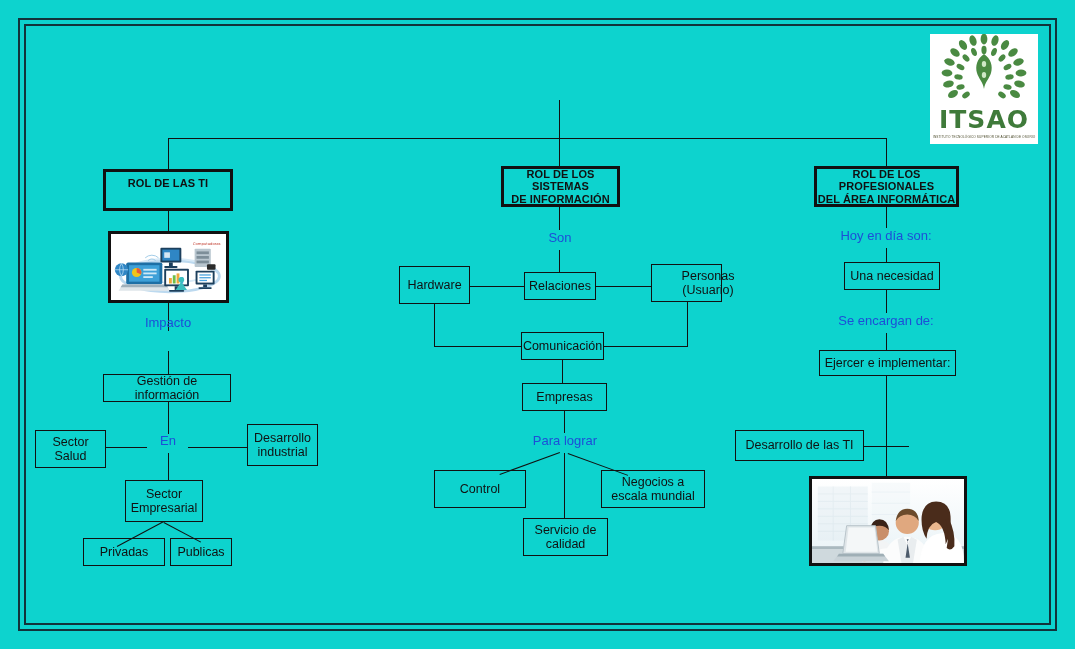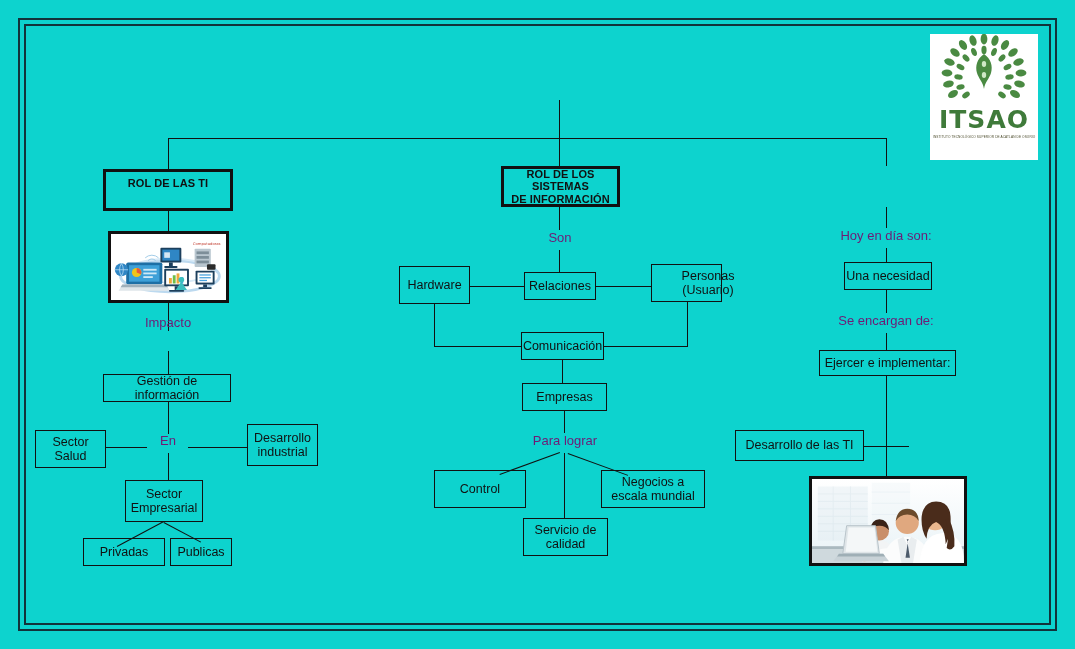--- a/index.html
+++ b/index.html
@@ -54,21 +54,21 @@
     font-size: 11px;
     letter-spacing: .1px;
   }
   .node.heavy.top-text {
     align-items: flex-start;
     padding-top: 5px;
   }
   
   .label {
     position: absolute;
-    color: #701a75;
+    color: #1d4ed8;
     font-size: 13px;
     text-align: center;
     white-space: pre-line;
     line-height: 1.15;
   }
   
   .line-v {
     position: absolute;
     width: 0;
     border-left: 1px solid #111;
@@ -126,21 +126,21 @@
   }
 </style>
 </head>
 <body>
 
 <div id="page">
 
   <div id="frame-outer"></div>
   <div id="frame-inner"></div>
 
-  <div id="logo-box" style="left:930px; top:34px; width:108px; height:126px;">
+  <div id="logo-box" style="left:930px; top:34px; width:108px; height:110px;">
     <svg id="logo-wreath" width="86" height="72" viewBox="0 0 86 72">
       <g fill="#4a8a42">
 
         <g>
           <ellipse cx="43" cy="5" rx="3.4" ry="5.4"></ellipse>
           <ellipse cx="32" cy="6.6" rx="3.4" ry="5.4" transform="rotate(-18 32 6.6)"></ellipse>
           <ellipse cx="22" cy="11" rx="3.4" ry="5.4" transform="rotate(-34 22 11)"></ellipse>
           <ellipse cx="14" cy="18.5" rx="3.4" ry="5.4" transform="rotate(-52 14 18.5)"></ellipse>
           <ellipse cx="8.5" cy="28" rx="3.4" ry="5.4" transform="rotate(-70 8.5 28)"></ellipse>
           <ellipse cx="6" cy="39" rx="3.4" ry="5.4" transform="rotate(-88 6 39)"></ellipse>
@@ -323,26 +323,28 @@
   <div class="diag" style="left:560px; top:453px; width:64px; transform:rotate(160deg);"></div>
   <div class="diag" style="left:568px; top:453px; width:64px; transform:rotate(20deg);"></div>
   <div class="line-v" style="left:564px; top:453px; height:65px;"></div>
 
   <div class="node" style="left:434px; top:470px; width:92px; height:38px;">Control</div>
   <div class="node" style="left:601px; top:470px; width:104px; height:38px;">Negocios a
 escala mundial</div>
   <div class="node" style="left:523px; top:518px; width:85px; height:38px;">Servicio de
 calidad</div>
 
+  <div class="node heavy" style="left:814px; top:166px; width:145px; height:41px;">ROL DE LOS PROFESIONALES
+DEL ÁREA INFORMÁTICA</div>
 
   <div class="line-v" style="left:886px; top:207px; height:21px;"></div>
   <div class="label" style="left:826px; top:229px; width:120px;">Hoy en día son:</div>
   <div class="line-v" style="left:886px; top:248px; height:14px;"></div>
 
-  <div class="node" style="left:844px; top:262px; width:88px; height:28px;">Una necesidad</div>
+  <div class="node" style="left:844px; top:262px; width:96px; height:28px;">Una necesidad</div>
 
   <div class="line-v" style="left:886px; top:290px; height:23px;"></div>
   <div class="label" style="left:828px; top:314px; width:116px;">Se encargan de:</div>
   <div class="line-v" style="left:886px; top:333px; height:17px;"></div>
 
   <div class="node" style="left:819px; top:350px; width:137px; height:26px;">Ejercer e implementar:</div>
 
   <div class="line-v" style="left:886px; top:376px; height:110px;"></div>
 
   <div class="line-h" style="left:863px; top:446px; width:24px;"></div>

